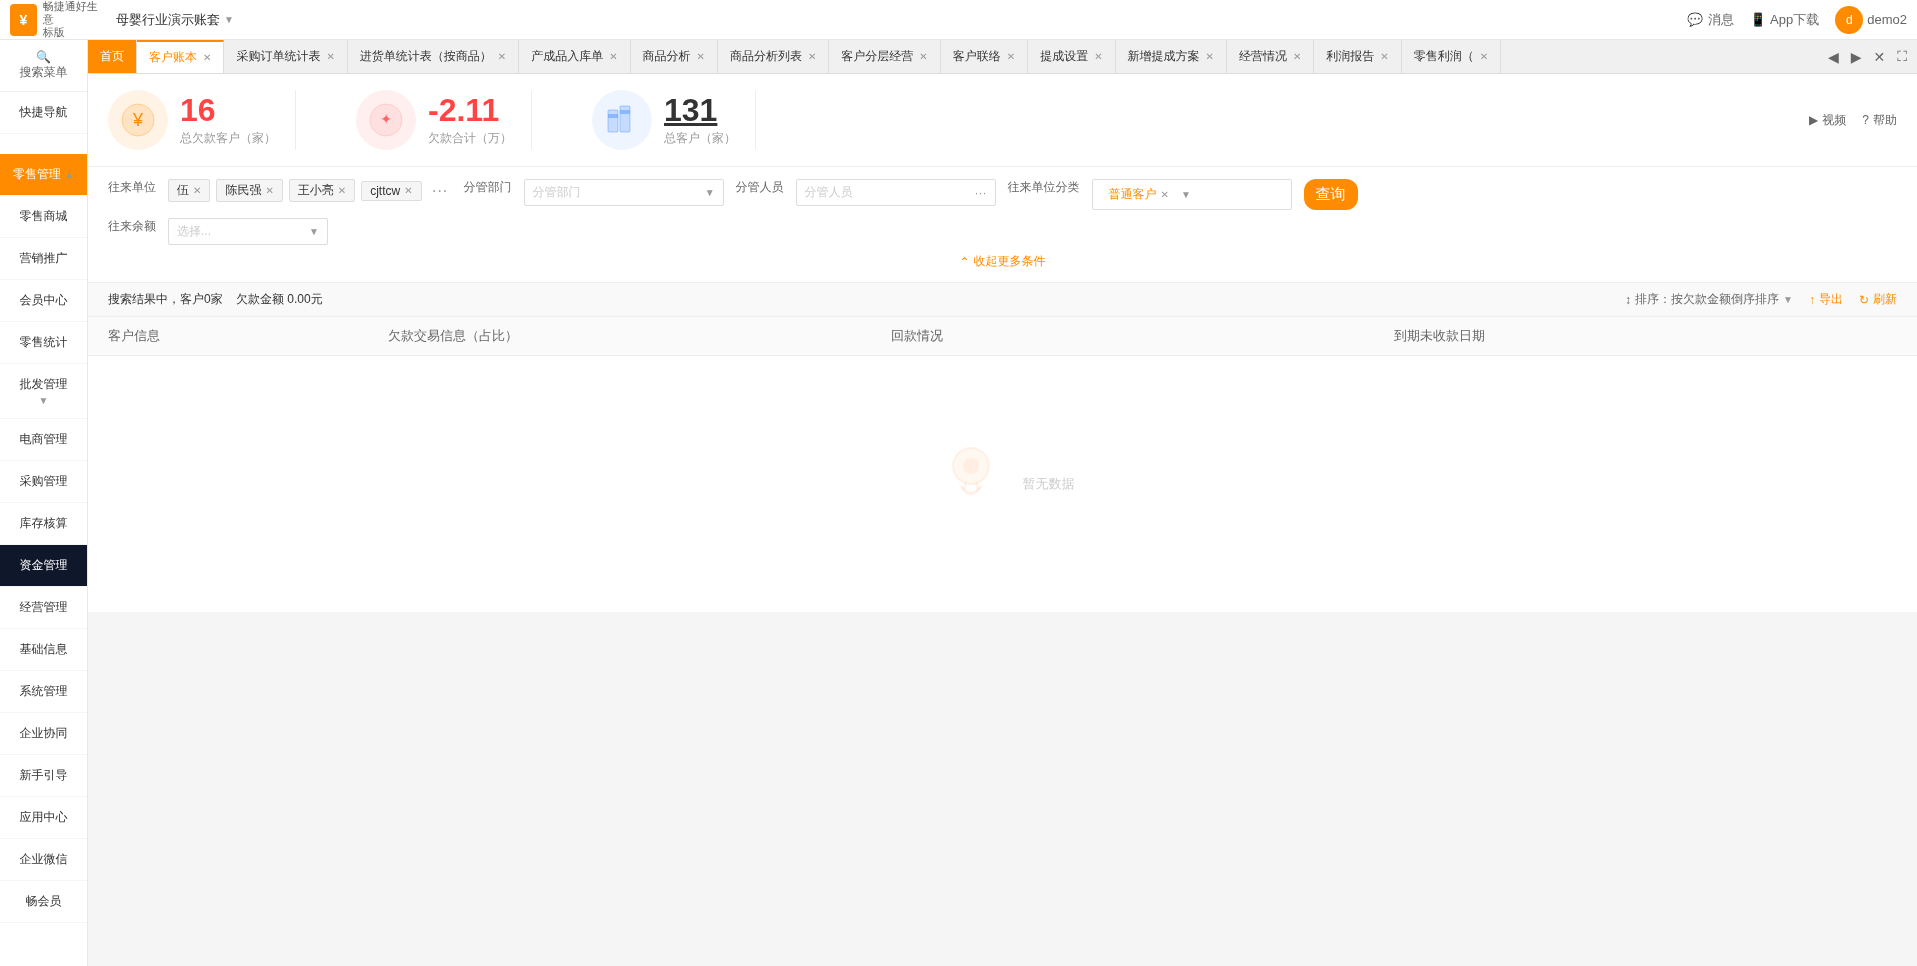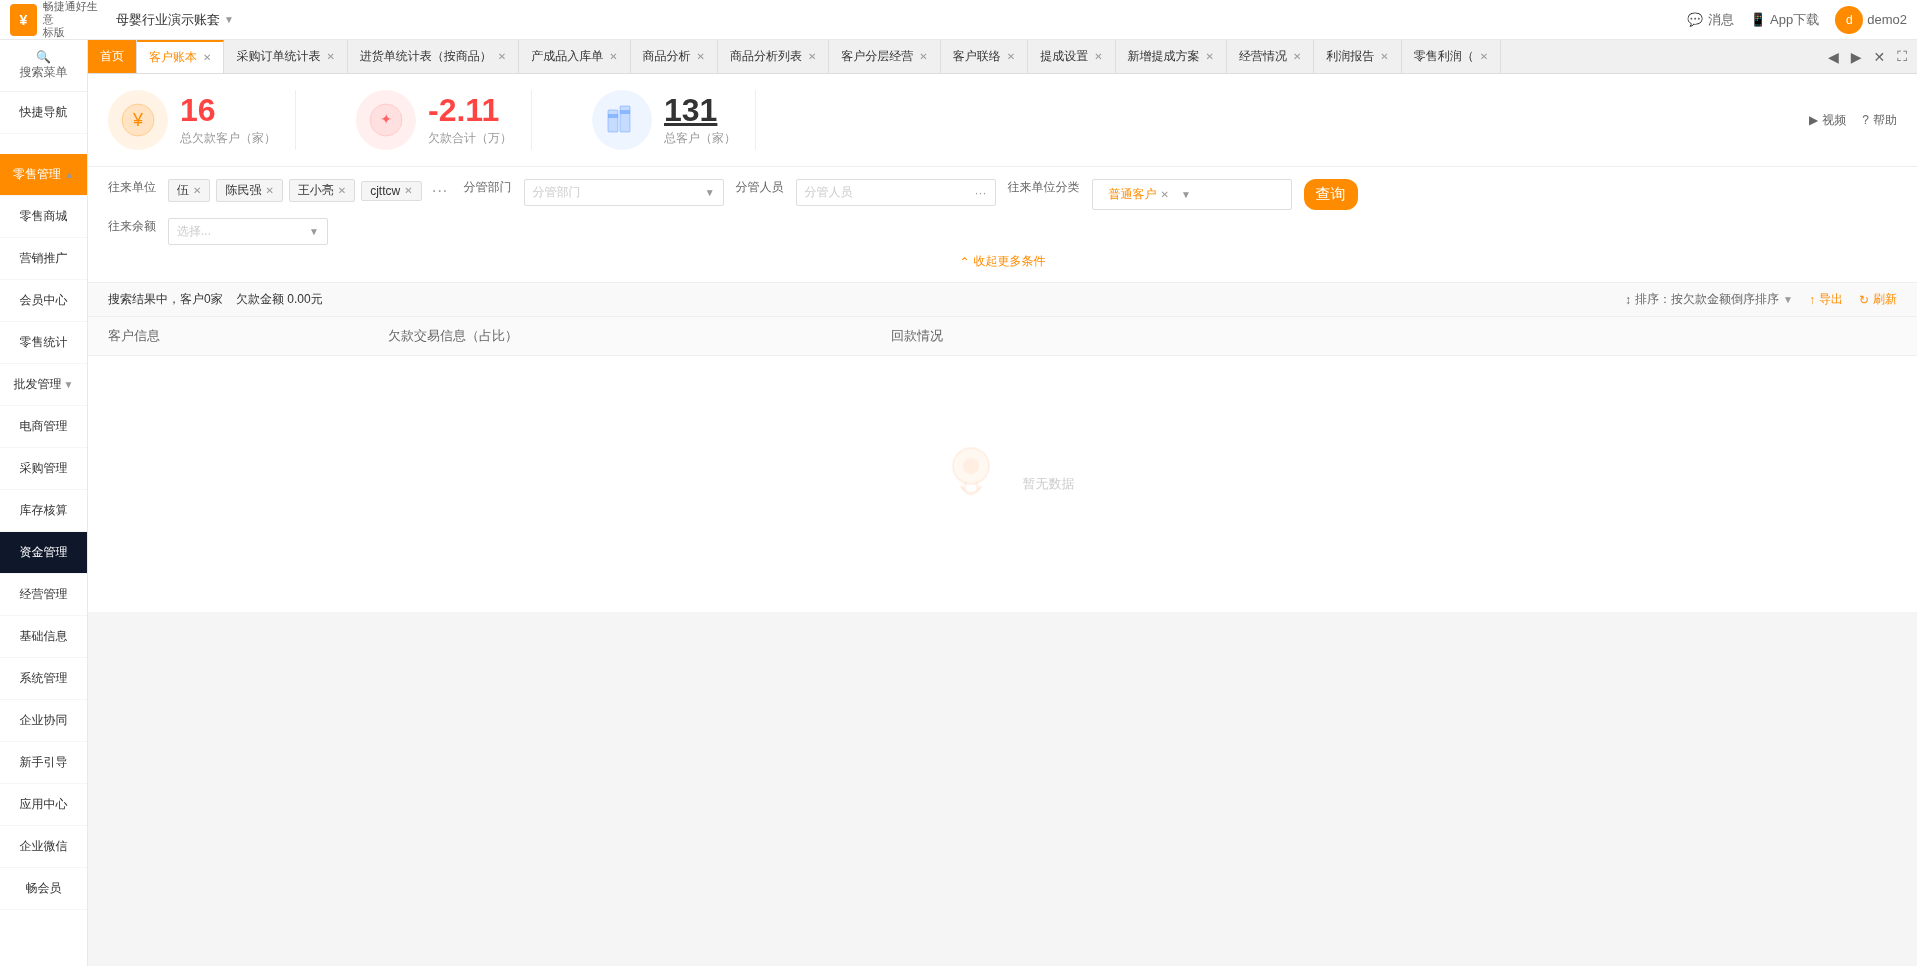--- a/index.html
+++ b/index.html
@@ -26,21 +26,21 @@
     .avatar { width: 28px; height: 28px; border-radius: 50%; background: #ff8c00; display: flex; align-items: center; justify-content: center; color: white; font-size: 12px; }
 
     
     .main-layout { display: flex; flex: 1; overflow: hidden; }
 
     
     .sidebar { width: 88px; background: #fff; border-right: 1px solid #e8e8e8; display: flex; flex-direction: column; overflow-y: auto; flex-shrink: 0; }
     .sidebar-search { padding: 10px 8px; border-bottom: 1px solid #f0f0f0; text-align: center; font-size: 12px; color: #666; cursor: pointer; }
     .sidebar-nav-item { padding: 12px 8px; text-align: center; font-size: 12px; color: #333; cursor: pointer; border-bottom: 1px solid #f5f5f5; }
     .sidebar-nav-item.active { background: #ff8c00; color: white; margin-top: 20px; }
-    .sidebar-nav-item.has-sub { display: flex; align-items: center; justify-content: center; gap: 2px; }
+    .sidebar-nav-item.has-sub { display: flex; align-items: center; justify-content: center; gap: 2px; flex-direction: column; }
 
     
     .content-area { flex: 1; display: flex; flex-direction: column; overflow: hidden; }
 
     
     .tab-bar { background: #f0f0f0; display: flex; align-items: center; height: 34px; flex-shrink: 0; border-bottom: 1px solid #ddd; overflow: hidden; }
     .tab-item { display: flex; align-items: center; padding: 6px 12px; height: 34px; font-size: 12px; color: #333; cursor: pointer; white-space: nowrap; border-right: 1px solid #ddd; background: #f0f0f0; gap: 4px; }
     .tab-item.active { background: #fff; color: #ff8c00; border-top: 2px solid #ff8c00; }
     .tab-item.home { background: #ff8c00; color: white; }
     .tab-close { color: #999; font-size: 10px; margin-left: 2px; }
@@ -402,20 +402,21 @@
             <span>刷新</span>
           </div>
         </div>
       </div>
 
       <div class="data-table">
         <div class="table-header">
           <div class="table-header-cell">客户信息</div>
           <div class="table-header-cell">欠款交易信息（占比）</div>
           <div class="table-header-cell">回款情况</div>
+          <div class="table-header-cell">到期未收款日期</div>
         </div>
 
         <div class="empty-state">
           <div style="font-size:70px;opacity:0.3;">
             <svg width="80" height="80" viewBox="0 0 80 80">
               <circle cx="40" cy="30" r="18" fill="rgba(255,180,100,0.3)" stroke="rgba(255,150,80,0.4)" stroke-width="2"></circle>
               <ellipse cx="40" cy="30" rx="8" ry="8" fill="rgba(255,150,80,0.4)"></ellipse>
               <path d="M30 50 Q40 65 50 50" stroke="rgba(255,150,80,0.5)" stroke-width="3" fill="none"></path>
               <line x1="35" y1="45" x2="33" y2="55" stroke="rgba(255,150,80,0.4)" stroke-width="2"></line>
               <line x1="45" y1="45" x2="47" y2="55" stroke="rgba(255,150,80,0.4)" stroke-width="2"></line>

